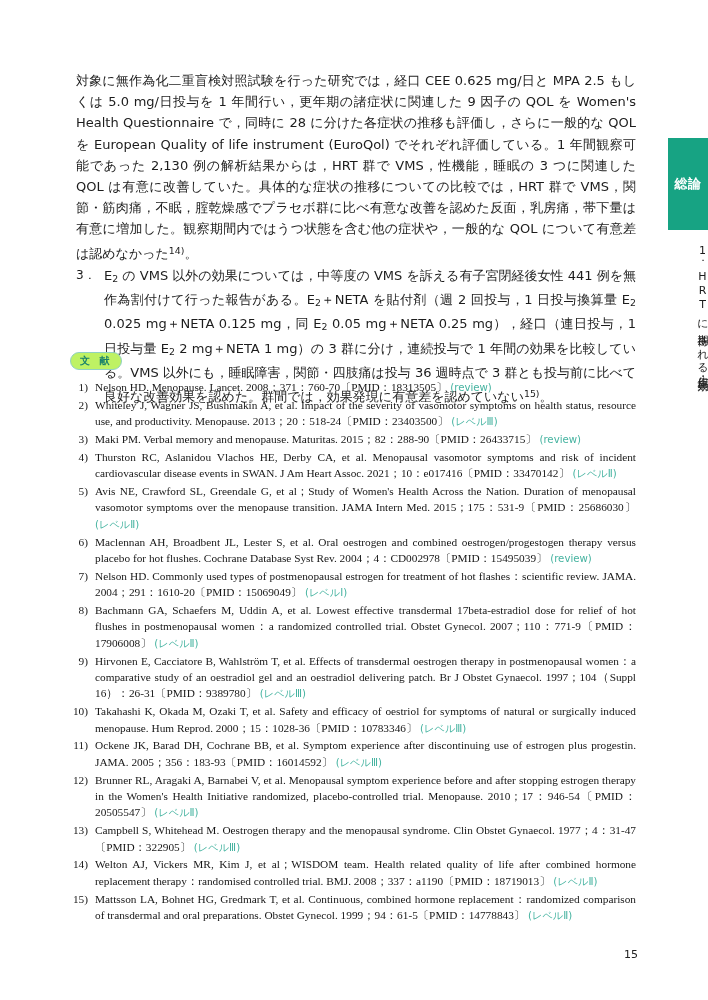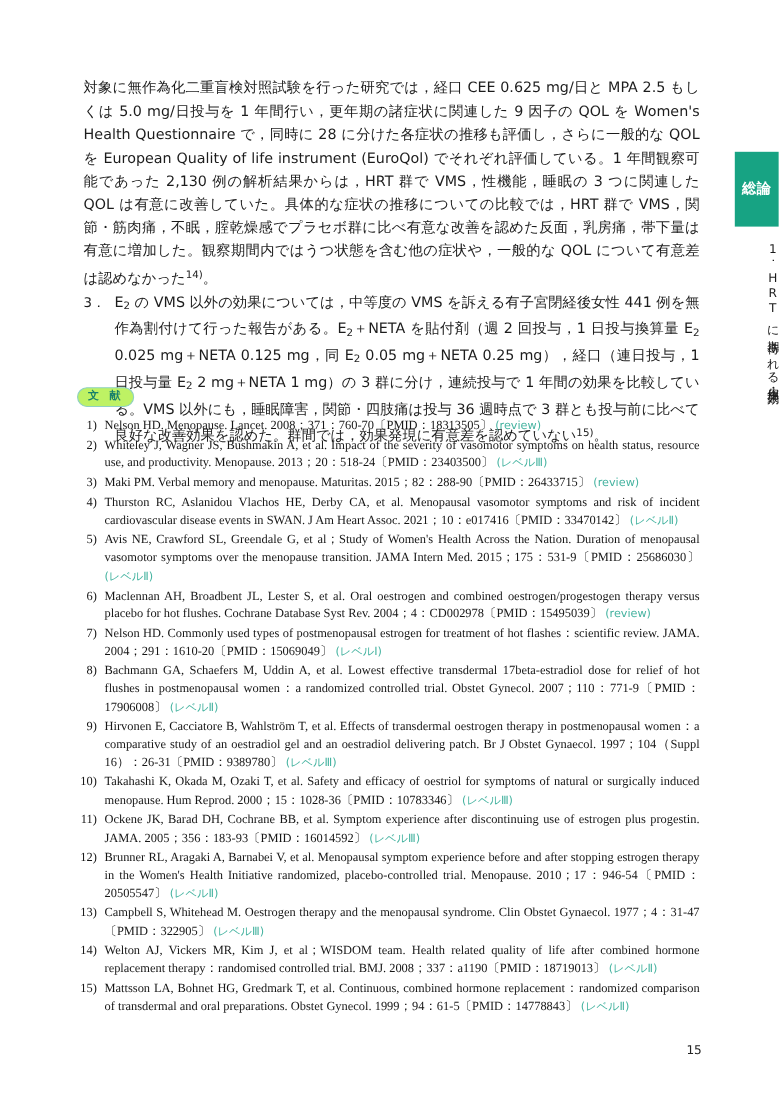--- a/index.html
+++ b/index.html
@@ -28,21 +28,21 @@
     position: absolute;
     right: 0;
     top: 138px;
     width: 40px;
     display: flex;
     flex-direction: column;
     align-items: center;
   }
   #side-tab-badge {
     width: 40px;
-    height: 68px;
+    height: 92px;
     background: #17a383;
     color: #ffffff;
     display: flex;
     flex-direction: column;
     align-items: center;
     justify-content: center;
     font-family: "DejaVu Sans", sans-serif;
     font-size: 13px;
     font-weight: 700;
     line-height: 1.35;

